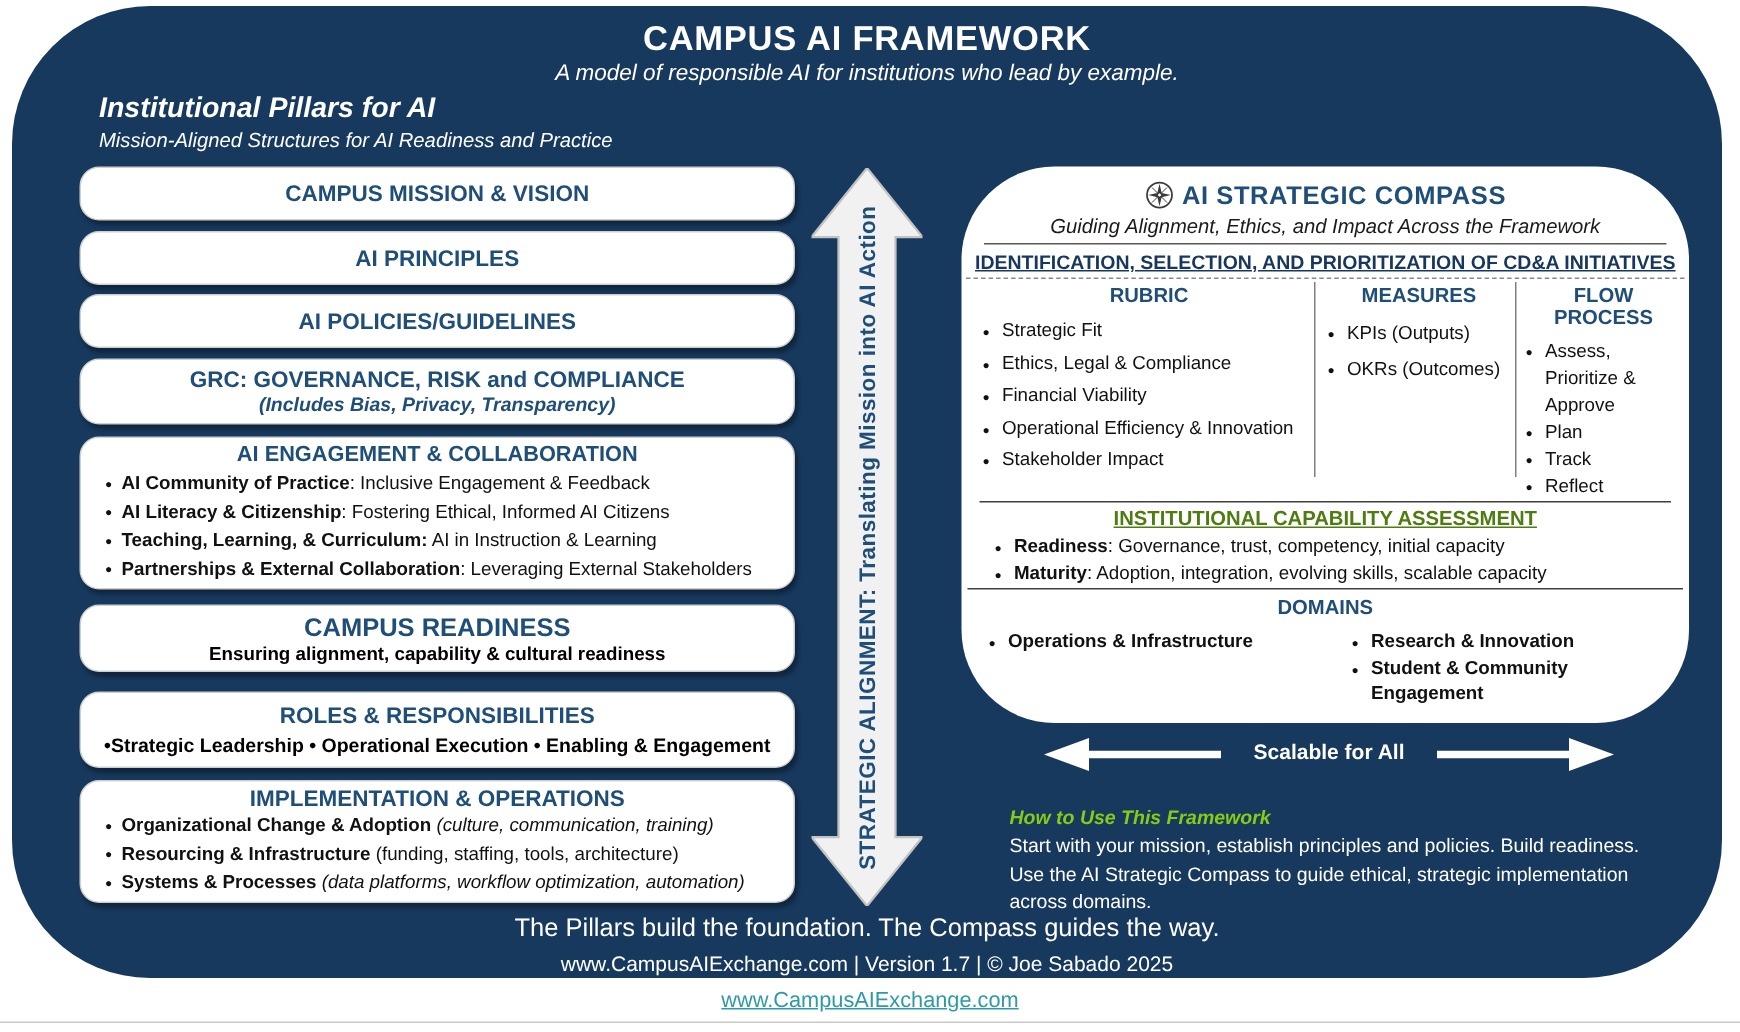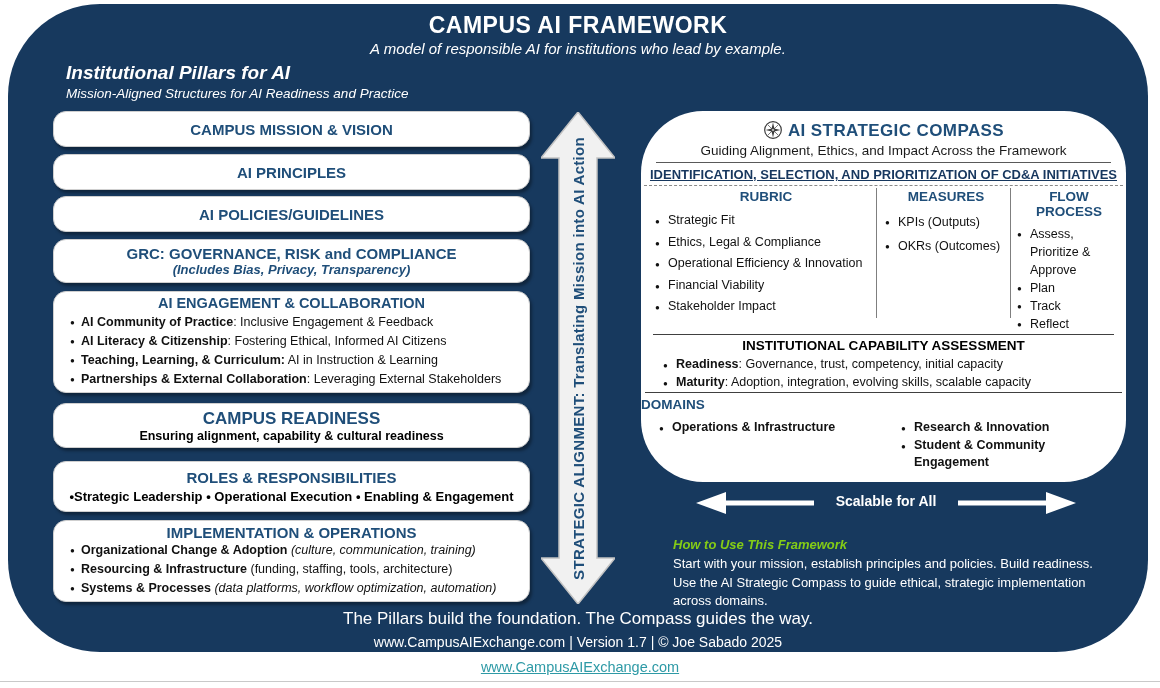--- a/index.html
+++ b/index.html
@@ -50,21 +50,21 @@
   .v-arrow .label { writing-mode:vertical-rl; transform:rotate(180deg);
                     color:#1F4E79; font-size:15px; font-weight:bold; white-space:nowrap; letter-spacing:0.3px; }
 
   
   .compass { position:absolute; left:633px; top:107px; width:485px; height:371px;
              background:#fff; border-radius:62px; }
   .c-title { position:absolute; top:9px; left:0; right:0; text-align:center;
              color:#1F4E79; font-size:17px; font-weight:bold; letter-spacing:0.4px; }
   .c-title svg { vertical-align:-4px; margin-right:5px; }
   .c-sub { position:absolute; top:32px; left:0; right:0; text-align:center;
-           color:#1a1a1a; font-size:13.5px; }
+           color:#1a1a1a; font-size:13.5px; font-style:italic; }
   .c-line1 { position:absolute; top:51px; left:15px; right:15px; border-top:1px solid #595959; }
   .c-sec1-title { position:absolute; top:56px; left:0; right:0; text-align:center;
                   color:#17375E; font-size:13px; font-weight:bold; text-decoration:underline; }
   .c-dash { position:absolute; top:74px; left:3px; right:3px; border-top:1px dashed #8a8a8a; }
 
   .c-col { position:absolute; top:78px; color:#000; }
   .c-col .chead { text-align:center; color:#1F4E79; font-size:13.5px; font-weight:bold; margin-bottom:6px; }
   .c-ul { list-style:none; font-size:12.5px; color:#111; }
   .c-ul li { position:relative; padding-left:13px; }
   .c-ul li::before { content:"●"; position:absolute; left:0; top:1px; font-size:8px; color:#111; }
@@ -72,26 +72,26 @@
   .col-rubric .c-ul li { line-height:21.5px; }
   .col-measures { left:244px; width:122px; }
   .col-measures .c-ul li { line-height:24px; }
   .col-flow     { left:376px; width:104px; }
   .col-flow .c-ul li { line-height:18px; }
   .c-div { position:absolute; top:77px; height:130px; width:0; border-left:1px solid #7f7f7f; }
   .c-div1 { left:235px; } .c-div2 { left:369px; }
 
   .c-line2 { position:absolute; top:223px; left:12px; right:12px; border-top:1px solid #404040; }
   .c-sec2-title { position:absolute; top:227px; left:0; right:0; text-align:center;
-                  color:#000000; font-size:13.5px; font-weight:bold; }
+                  color:#4d7c0f; font-size:13.5px; font-weight:bold;text-decoration:underline; }
   .c-ica { position:absolute; top:245px; left:22px; right:8px; }
   .c-ica li { line-height:17.5px; }
   .c-ica .bold { font-weight:bold; }
   .c-line3 { position:absolute; top:281px; left:4px; right:4px; border-top:1px solid #404040; }
-  .c-sec3-title { position:absolute; top:286px; left:0; right:0; 
+  .c-sec3-title { position:absolute; top:286px; left:0; right:0; text-align:center;
                   color:#1F4E79; font-size:13.5px; font-weight:bold; }
   .c-domains { position:absolute; top:308px; left:18px; right:6px; display:flex; }
   .c-domains .c-ul { font-weight:bold; }
   .c-domains .c-ul li { line-height:17.5px; }
   .dom-col1 { width:242px; } .dom-col2 { width:218px; }
 
   
   .scal-label { position:absolute; left:806px; top:489px; width:144px; text-align:center;
                 color:#fff; font-size:14px; font-weight:bold; }
   .scal-arrow { position:absolute; top:488px; }
@@ -187,22 +187,22 @@
       <div class="c-sub">Guiding Alignment, Ethics, and Impact Across the Framework</div>
       <div class="c-line1"></div>
       <div class="c-sec1-title">IDENTIFICATION, SELECTION, AND PRIORITIZATION OF CD&amp;A INITIATIVES</div>
       <div class="c-dash"></div>
 
       <div class="c-col col-rubric">
         <div class="chead">RUBRIC</div>
         <ul class="c-ul">
           <li>Strategic Fit</li>
           <li>Ethics, Legal &amp; Compliance</li>
+          <li>Financial Viability</li>
           <li>Operational Efficiency &amp; Innovation</li>
-          <li>Financial Viability</li>
           <li>Stakeholder Impact</li>
         </ul>
       </div>
       <div class="c-div c-div1"></div>
       <div class="c-col col-measures">
         <div class="chead">MEASURES</div>
         <ul class="c-ul">
           <li>KPIs (Outputs)</li>
           <li>OKRs (Outcomes)</li>
         </ul>

